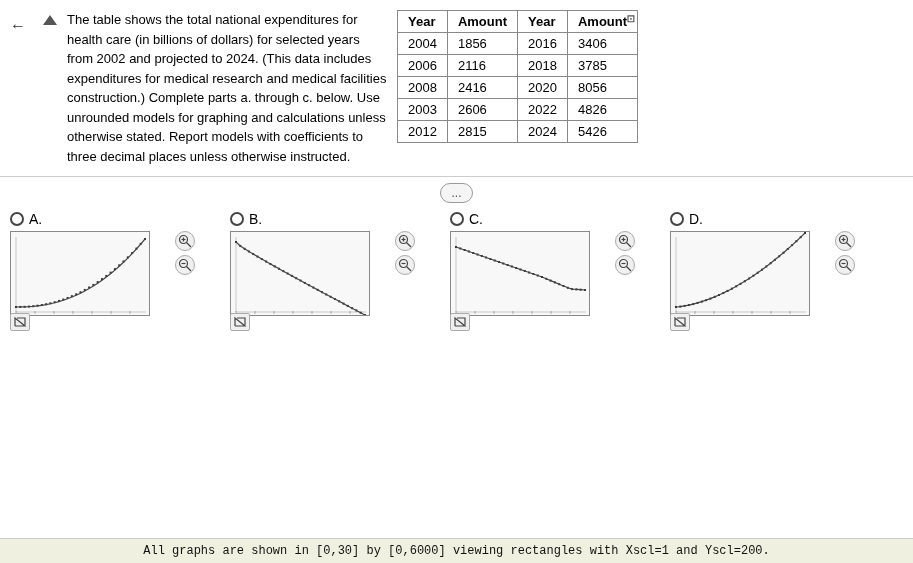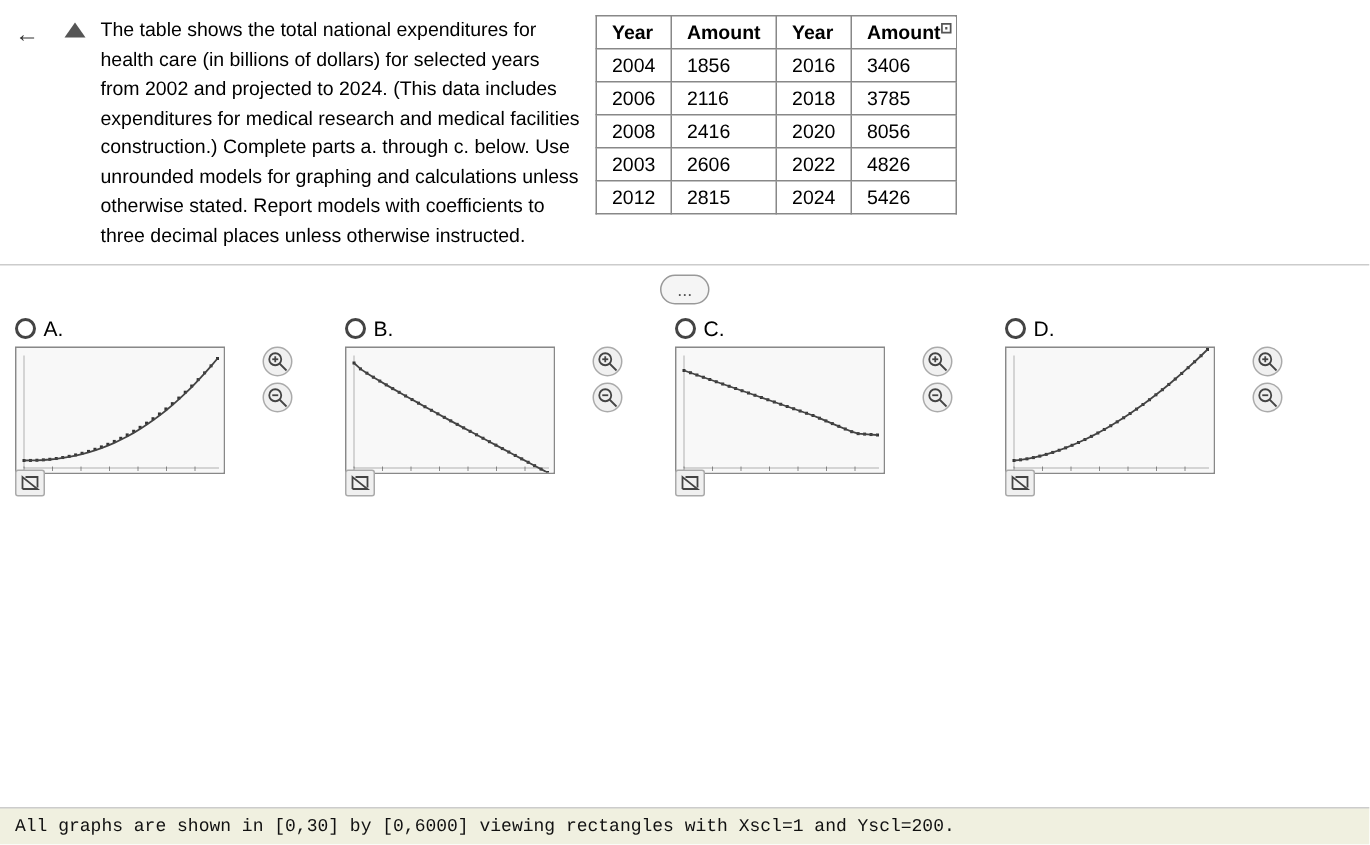--- a/index.html
+++ b/index.html
@@ -237,20 +237,21 @@
 
     
     .bottom-caption {
       background: #f0f0e0;
       padding: 5px 10px;
       font-size: 12px;
       font-family: 'Courier New', monospace;
       color: #111;
       border-top: 1px solid #ccc;
       margin-top: auto;
+      text-align: center;
     }
 
     
     .graph-svg {
       width: 140px;
       height: 85px;
     }
 
     
     .cursor-arrow {

